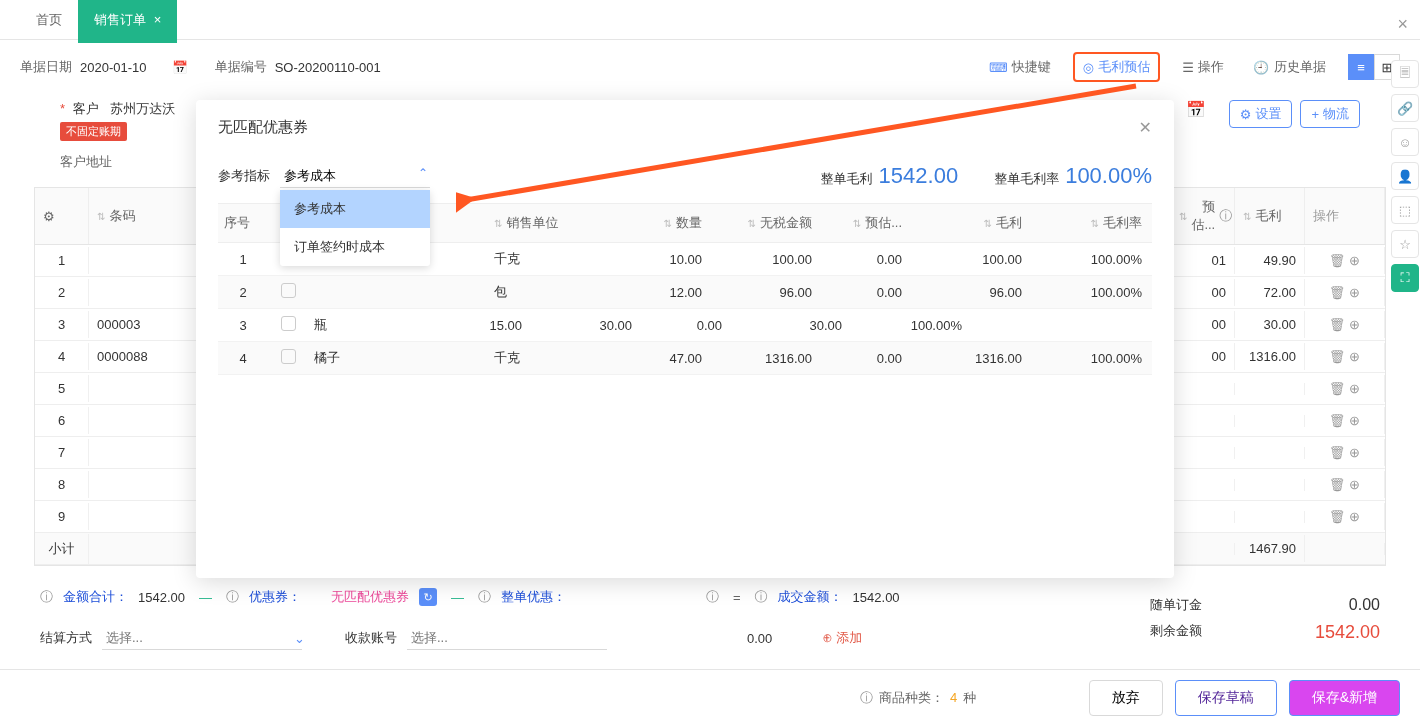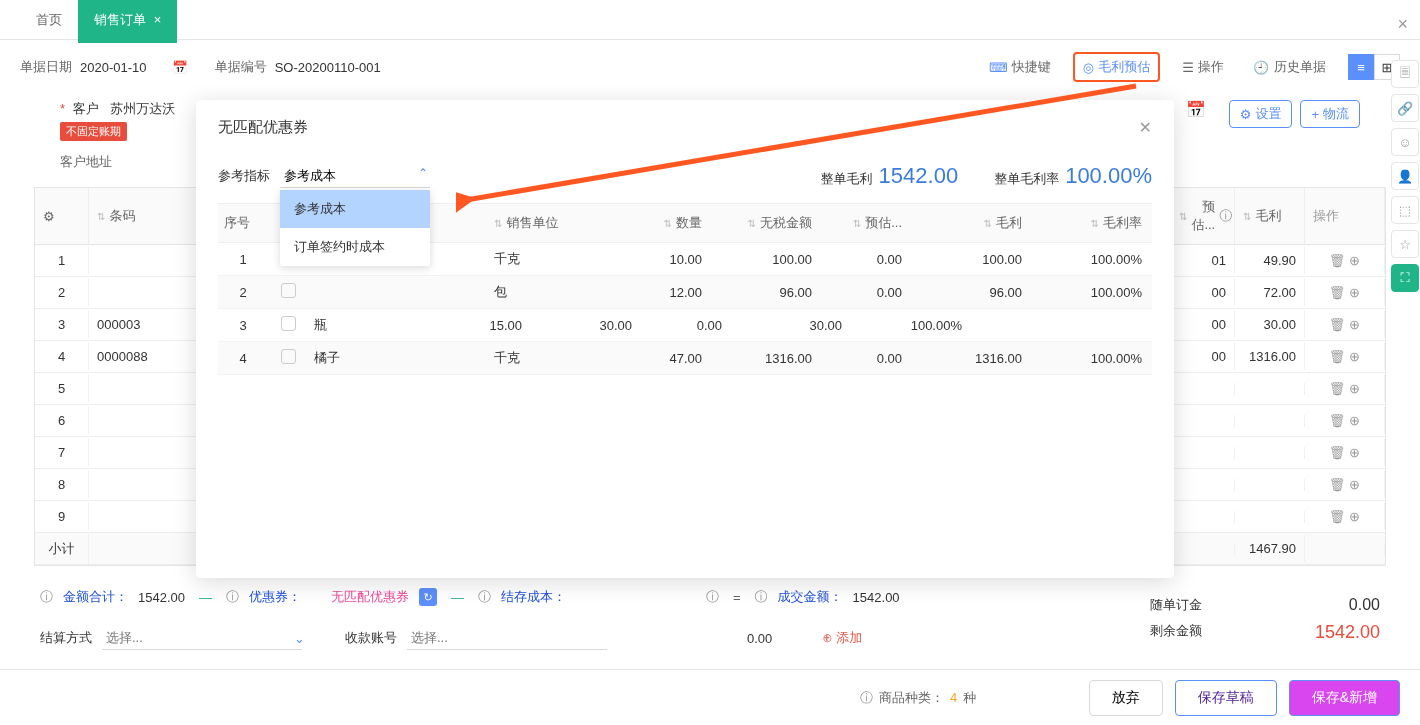--- a/index.html
+++ b/index.html
@@ -298,21 +298,21 @@
   <span class="sum-ic">ⓘ</span>
   <span class="sum-lbl">金额合计：</span>
   <span class="sum-val">1542.00</span>
   <span class="dash">—</span>
   <span class="sum-ic">ⓘ</span>
   <span class="sum-lbl">优惠券：</span>
   <span class="sum-val" style="color:#ec4899;margin-left:20px;">无匹配优惠券</span>
   <span class="refresh-ic">↻</span>
   <span class="dash">—</span>
   <span class="sum-ic">ⓘ</span>
-  <span class="sum-lbl">结存成本：</span>
+  <span class="sum-lbl">整单优惠：</span>
   <span style="width:120px;"></span>
   <span class="sum-ic">ⓘ</span>
   <span class="dash" style="color:#666;">=</span>
   <span class="sum-ic">ⓘ</span>
   <span class="sum-lbl">成交金额：</span>
   <span class="sum-val">1542.00</span>
 </div>
 
 <div class="settle-row">
   <span>结算方式</span>

